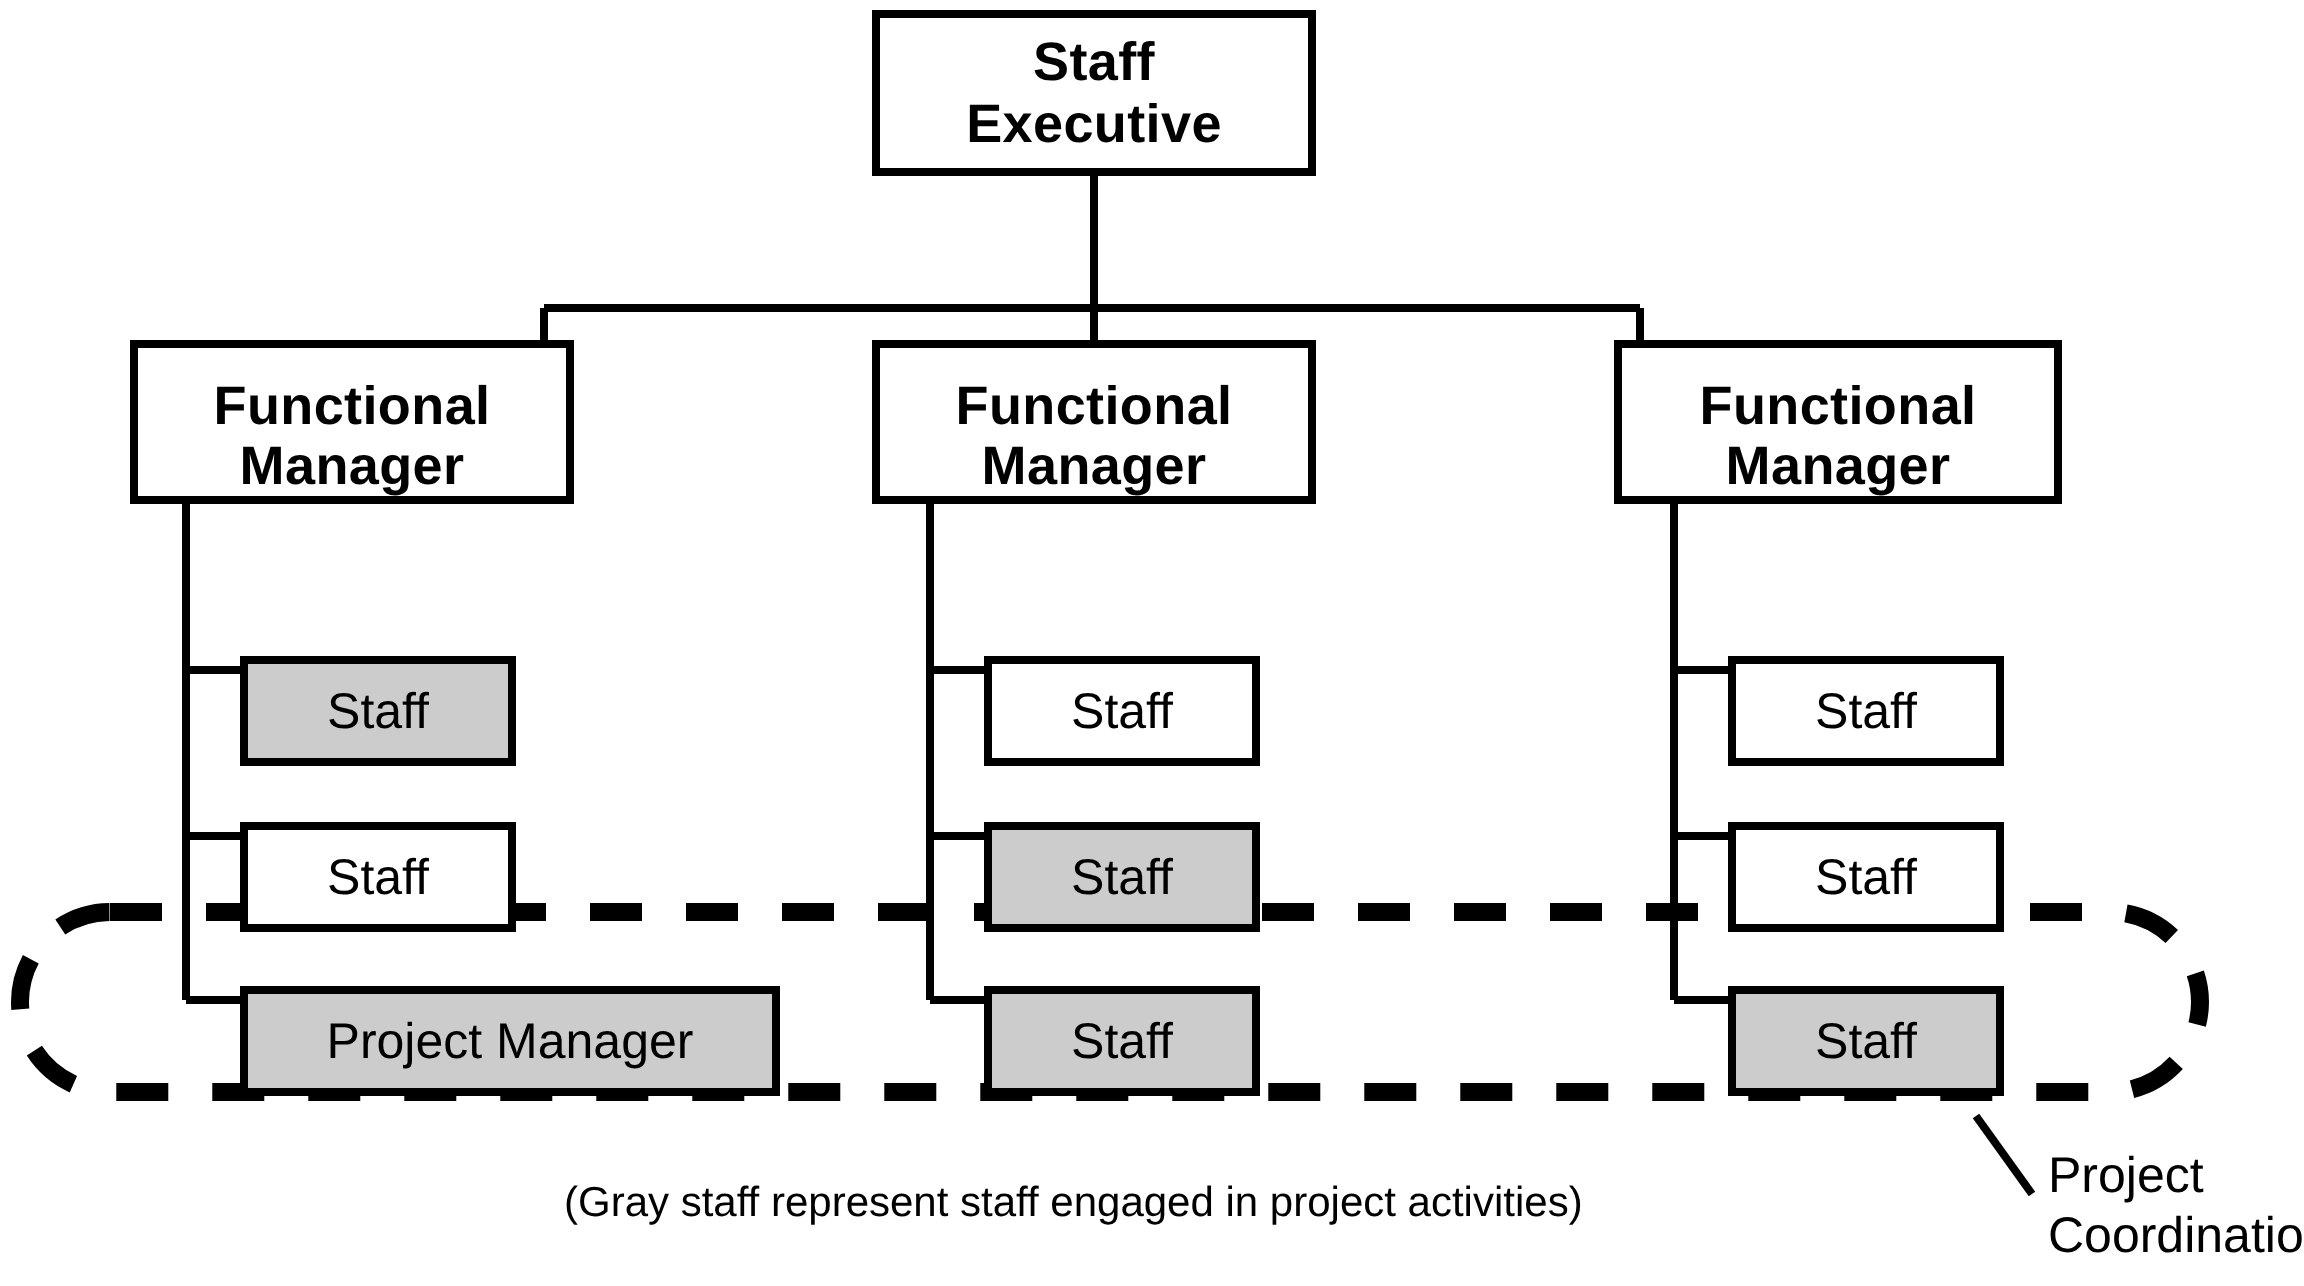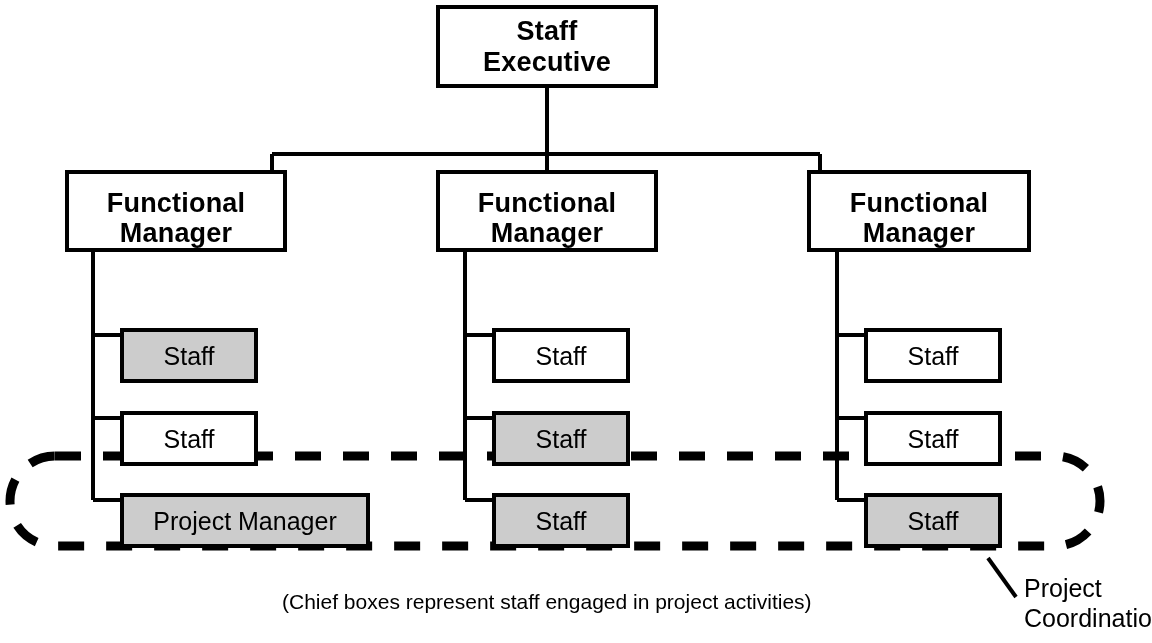--- a/index.html
+++ b/index.html
@@ -119,21 +119,21 @@
   <div class="node-box manager" style="left:65px; top:170px; width:222px; height:82px;">
     <span class="node-label">Functional
 Manager</span>
   </div>
   <div class="node-box staff gray" style="left:120px; top:308px; width:138px; height:55px;">
     <span class="node-label">Staff</span>
   </div>
   <div class="node-box staff" style="left:120px; top:391px; width:138px; height:55px;">
     <span class="node-label">Staff</span>
   </div>
-  <div class="node-box staff gray" style="left:120px; top:473px; width:250px; height:55px;">
+  <div class="node-box staff gray" style="left:120px; top:473px; width:270px; height:55px;">
     <span class="node-label">Project Manager</span>
   </div>
 
   <div class="node-box manager" style="left:436px; top:170px; width:222px; height:82px;">
     <span class="node-label">Functional
 Manager</span>
   </div>
   <div class="node-box staff" style="left:492px; top:308px; width:138px; height:55px;">
     <span class="node-label">Staff</span>
   </div>
@@ -154,15 +154,15 @@
   <div class="node-box staff" style="left:864px; top:391px; width:138px; height:55px;">
     <span class="node-label">Staff</span>
   </div>
   <div class="node-box staff gray" style="left:864px; top:473px; width:138px; height:55px;">
     <span class="node-label">Staff</span>
   </div>
 
   <div class="annotation" style="left:1024px; top:573px;">Project
 Coordination</div>
 
-  <div class="caption" style="left:282px; top:590px;">(Chief boxes represent staff engaged in project activities)</div>
+  <div class="caption" style="left:282px; top:590px;">(Gray staff represent staff engaged in project activities)</div>
 
 </div>
 
 </body></html>

